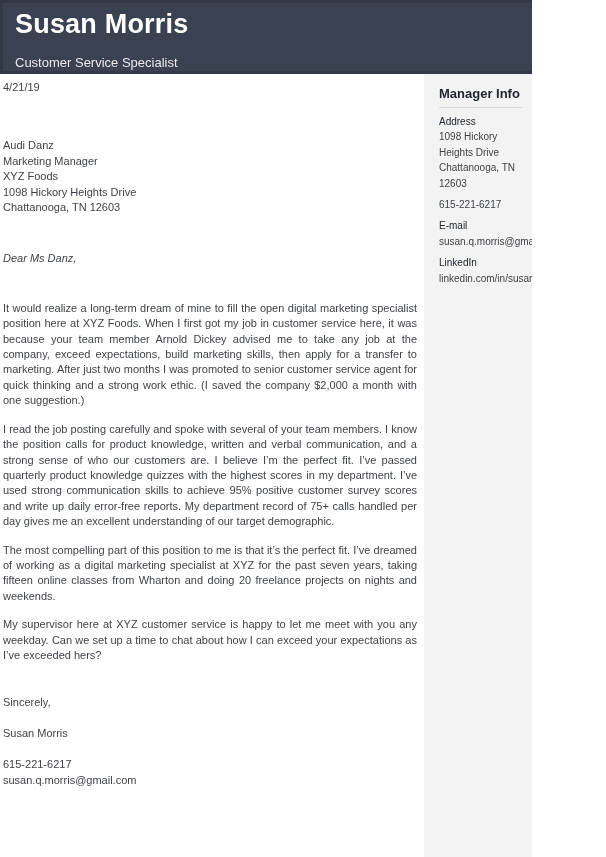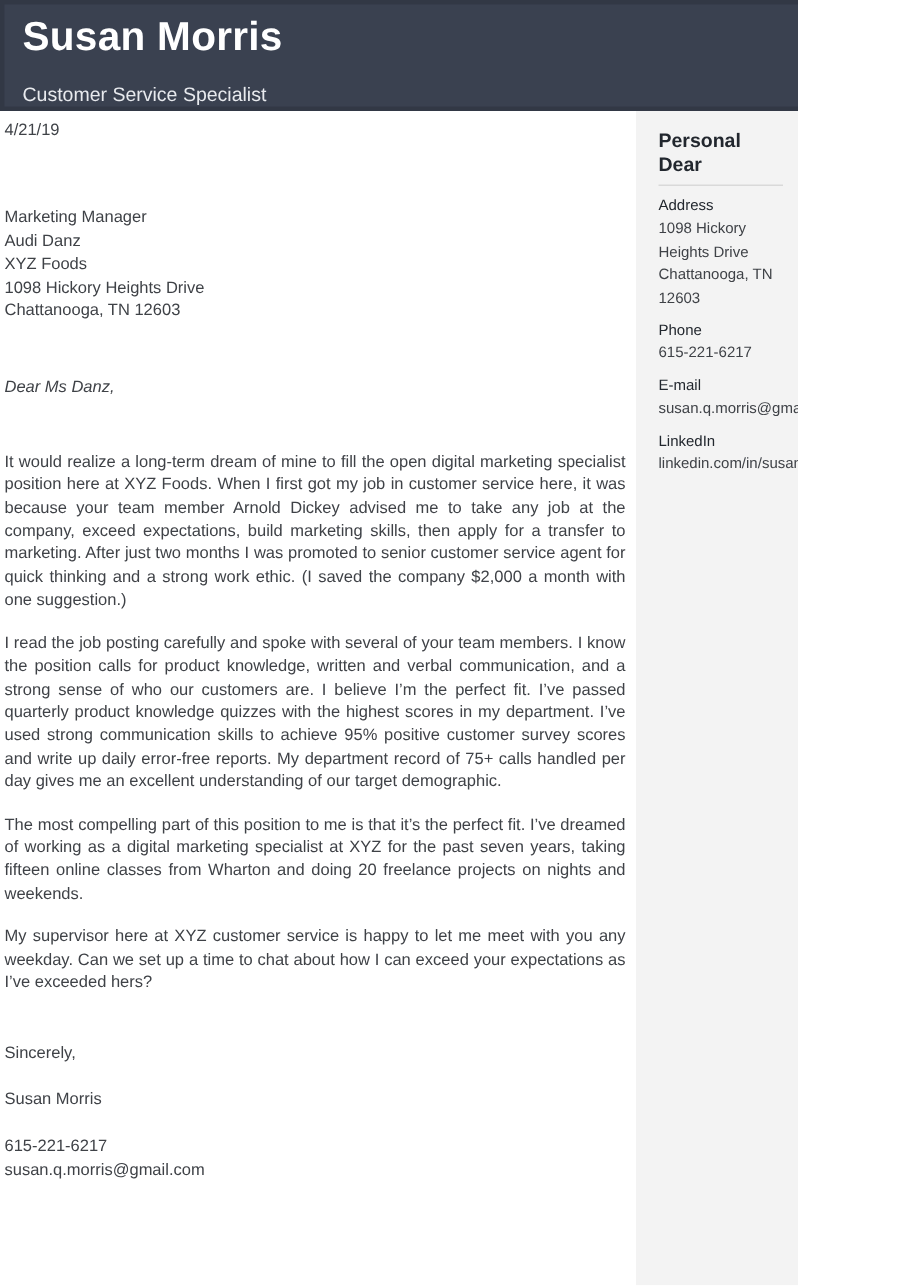--- a/index.html
+++ b/index.html
@@ -92,22 +92,22 @@
 
   <div class="header">
     <div class="name">Susan Morris</div>
     <div class="subtitle">Customer Service Specialist</div>
   </div>
 
   <div class="main">
     <div class="date">4/21/19</div>
 
     <div class="recipient">
+      <div>Audi Danz</div>
       <div>Marketing Manager</div>
-      <div>Audi Danz</div>
       <div>XYZ Foods</div>
       <div>1098 Hickory Heights Drive</div>
       <div>Chattanooga, TN 12603</div>
     </div>
 
     <div class="salutation">Dear Ms Danz,</div>
 
     <p class="para">It would realize a long-term dream of mine to fill the open digital marketing specialist position here at XYZ Foods. When I first got my job in customer service here, it was because your team member Arnold Dickey advised me to take any job at the company, exceed expectations, build marketing skills, then apply for a transfer to marketing. After just two months I was promoted to senior customer service agent for quick thinking and a strong work ethic. (I saved the company $2,000 a month with one suggestion.)</p>
     <p class="para">I read the job posting carefully and spoke with several of your team members. I know the position calls for product knowledge, written and verbal communication, and a strong sense of who our customers are. I believe I’m the perfect fit. I’ve passed quarterly product knowledge quizzes with the highest scores in my department. I’ve used strong communication skills to achieve 95% positive customer survey scores and write up daily error-free reports. My department record of 75+ calls handled per day gives me an excellent understanding of our target demographic.</p>
     <p class="para">The most compelling part of this position to me is that it’s the perfect fit. I’ve dreamed of working as a digital marketing specialist at XYZ for the past seven years, taking fifteen online classes from Wharton and doing 20 freelance projects on nights and weekends.</p>
@@ -116,31 +116,30 @@
     <div class="closing">Sincerely,</div>
     <div class="sig-name">Susan Morris</div>
 
     <div class="sig-contact">
       <div>615-221-6217</div>
       <div>susan.q.morris@gmail.com</div>
     </div>
   </div>
 
   <div class="sidebar">
-    <div class="sb-heading">Personal Dear</div>
+    <div class="sb-heading">Manager Info</div>
     <div class="sb-rule"></div>
 
     <div class="sb-group">
       <div class="sb-label">Address</div>
       <div class="sb-value">1098 Hickory Heights Drive</div>
       <div class="sb-value">Chattanooga, TN 12603</div>
     </div>
 
     <div class="sb-group">
-      <div class="sb-label">Phone</div>
       <div class="sb-value">615-221-6217</div>
     </div>
 
     <div class="sb-group">
       <div class="sb-label">E-mail</div>
       <div class="sb-value">susan.q.morris@gmail.com</div>
     </div>
 
     <div class="sb-group">
       <div class="sb-label">LinkedIn</div>

